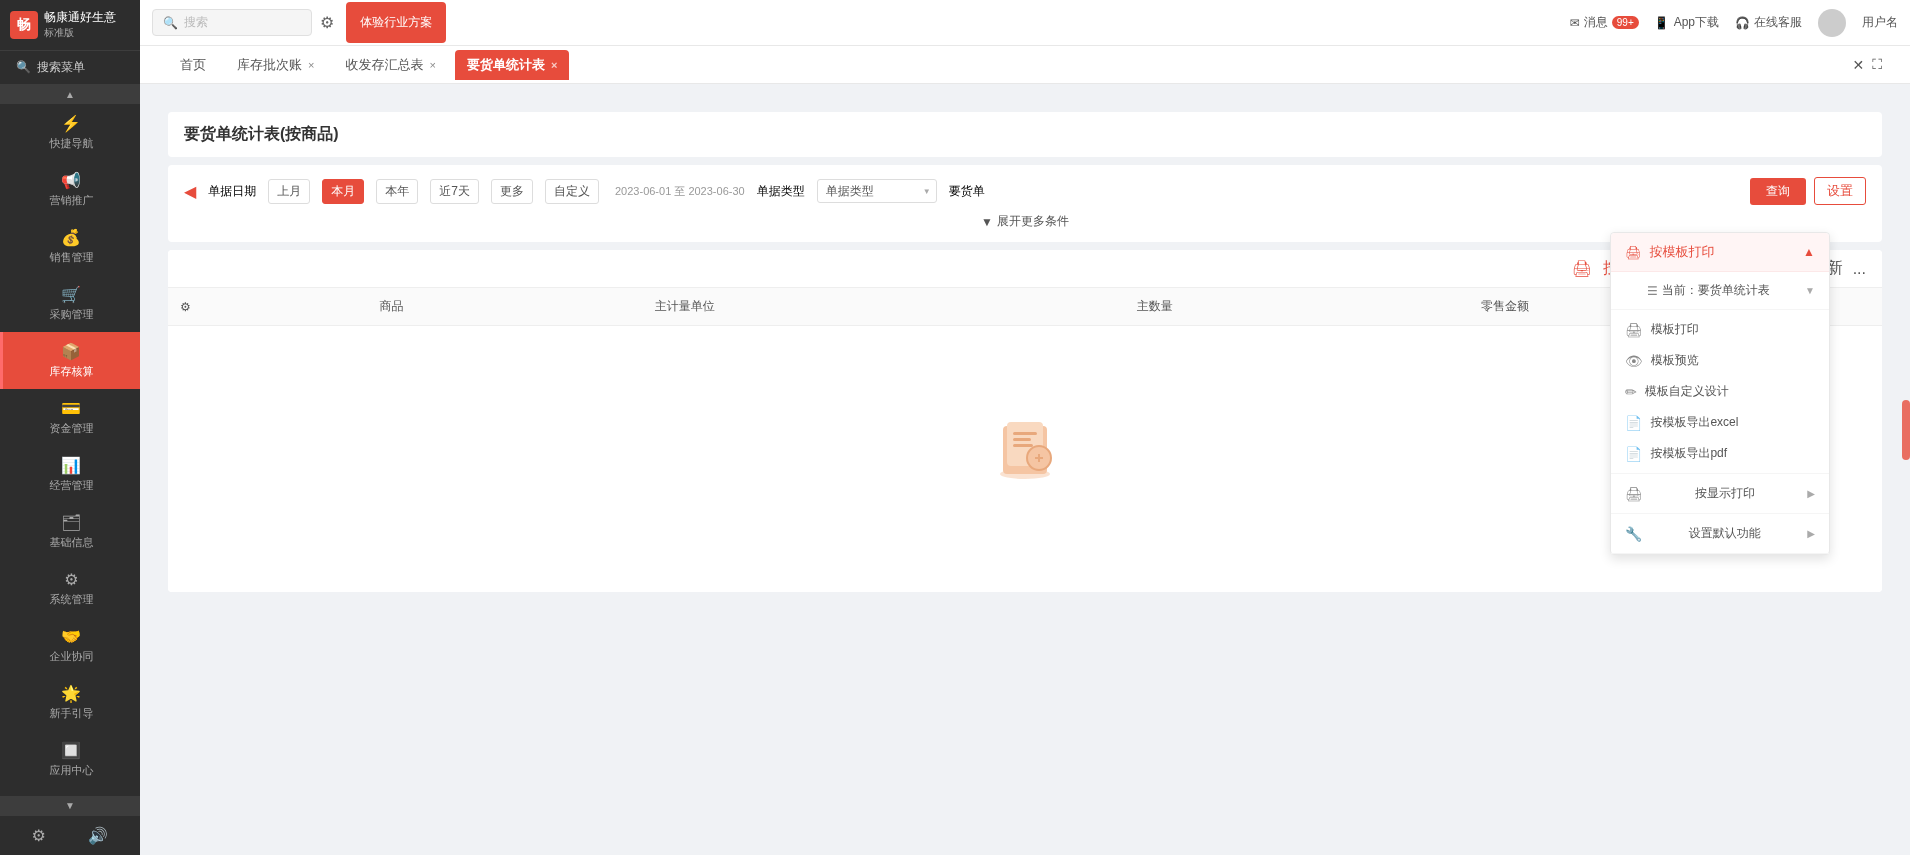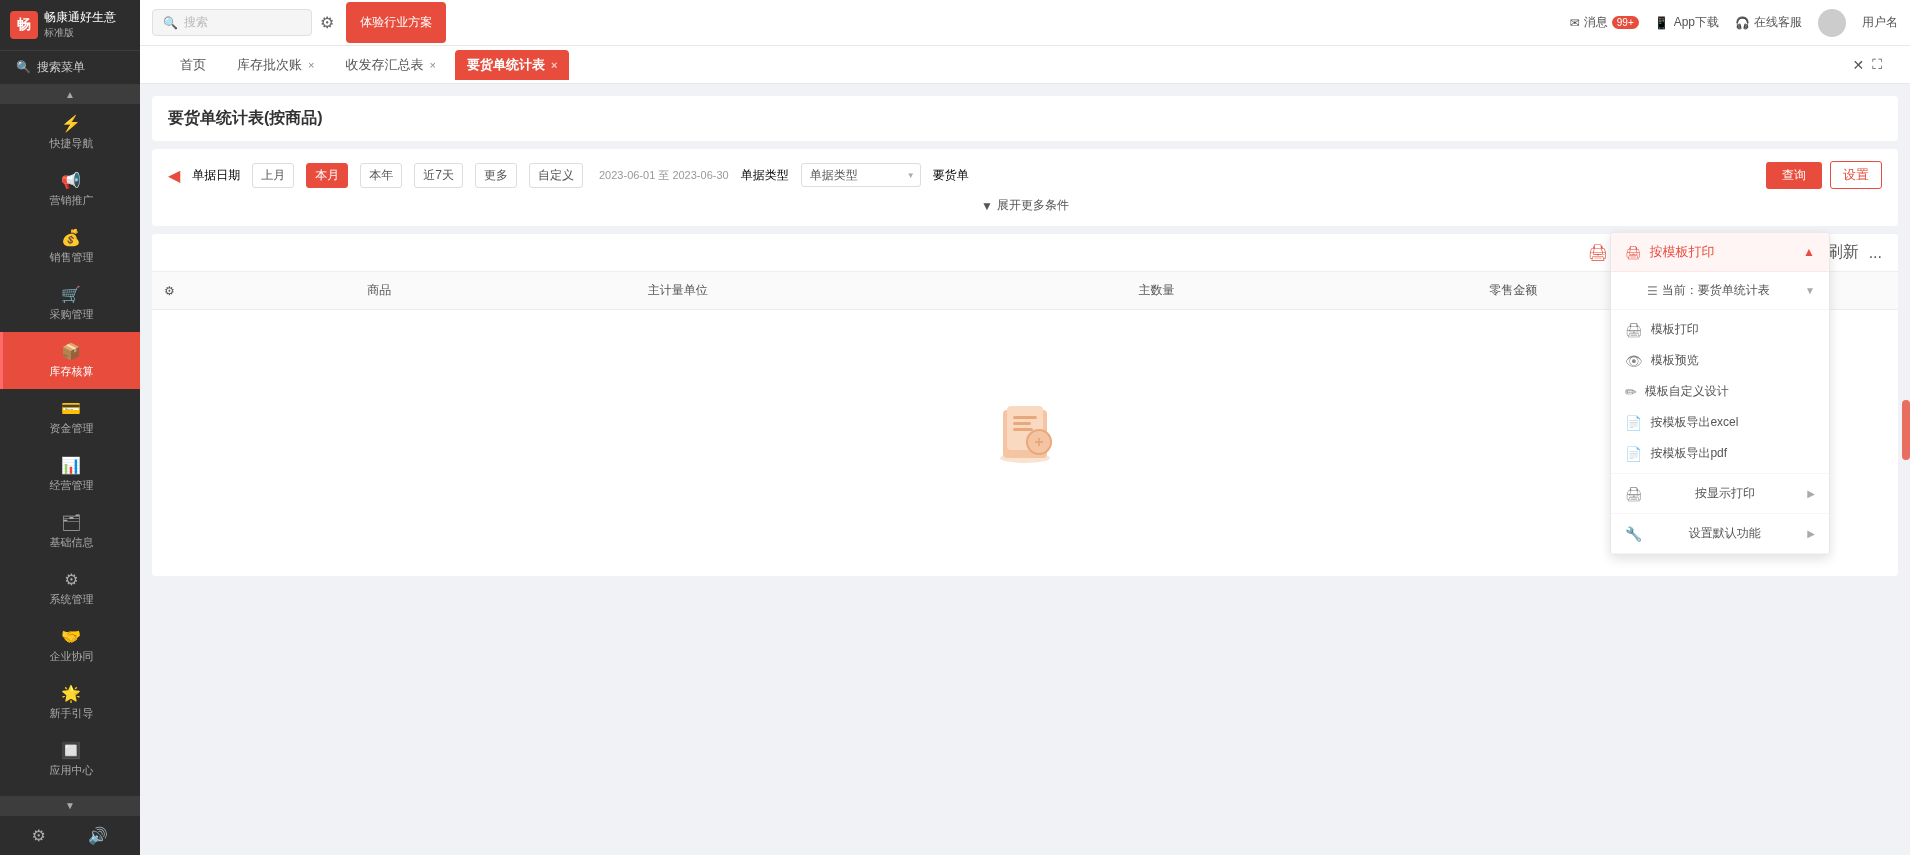--- a/index.html
+++ b/index.html
@@ -170,21 +170,21 @@
       align-items: center;
       gap: 8px;
     }
     .tabs-action-btn { background: none; border: none; cursor: pointer; font-size: 14px; color: #555; }
 
     
     .content-area {
       flex: 1;
       overflow: auto;
       background: #f0f2f5;
-      padding: 12px;
+      padding: 28px;
       position: relative;
     }
 
     
     .page-header {
       background: #fff;
       padding: 12px 16px;
       border-radius: 4px;
       margin-bottom: 8px;
     }

